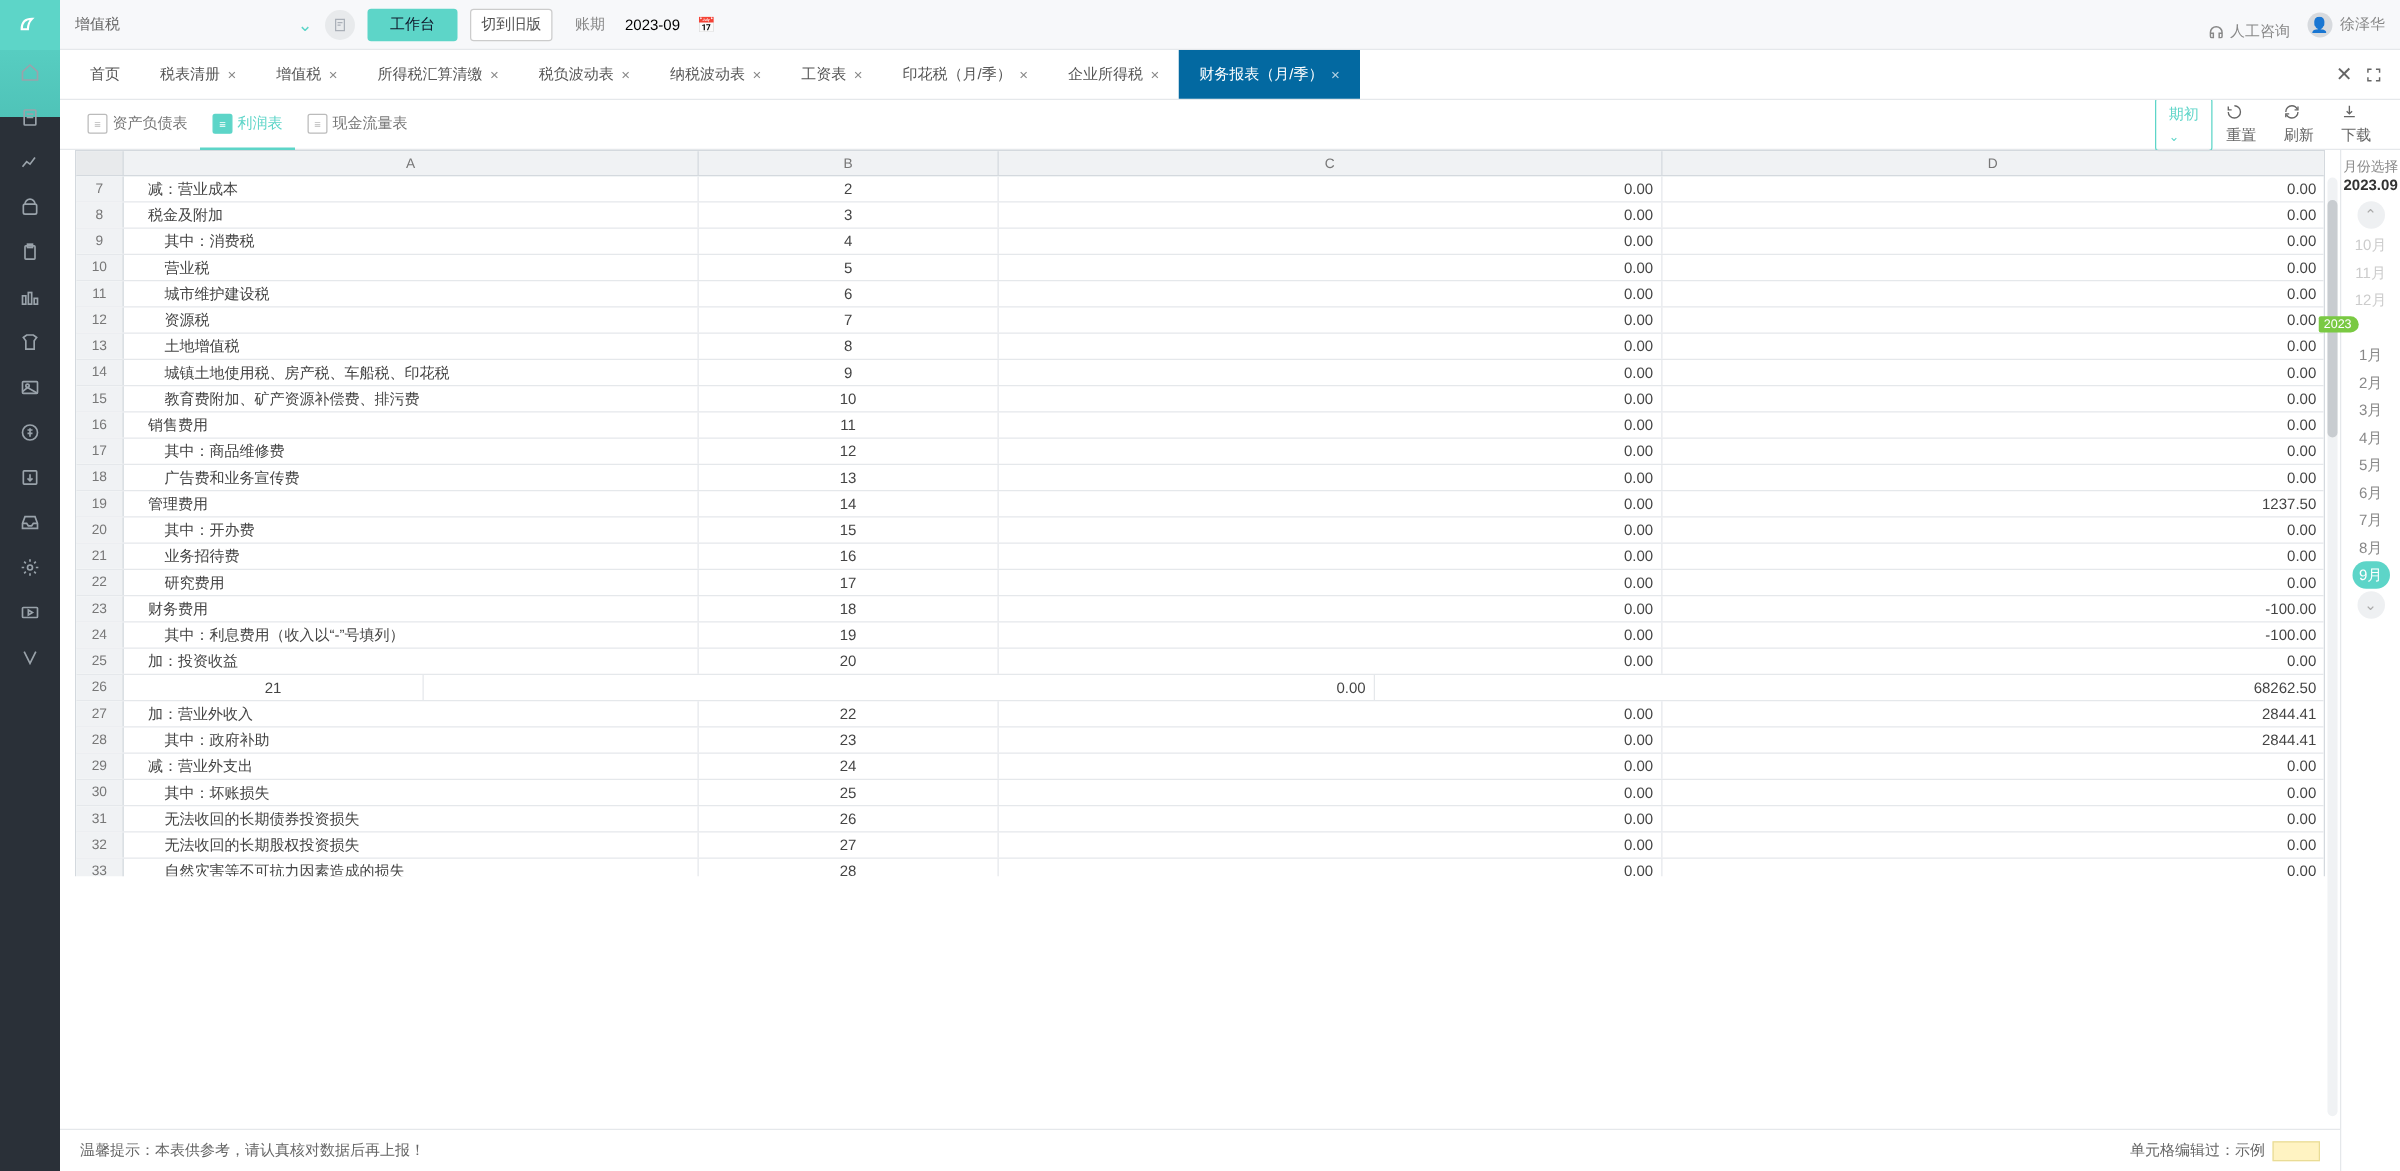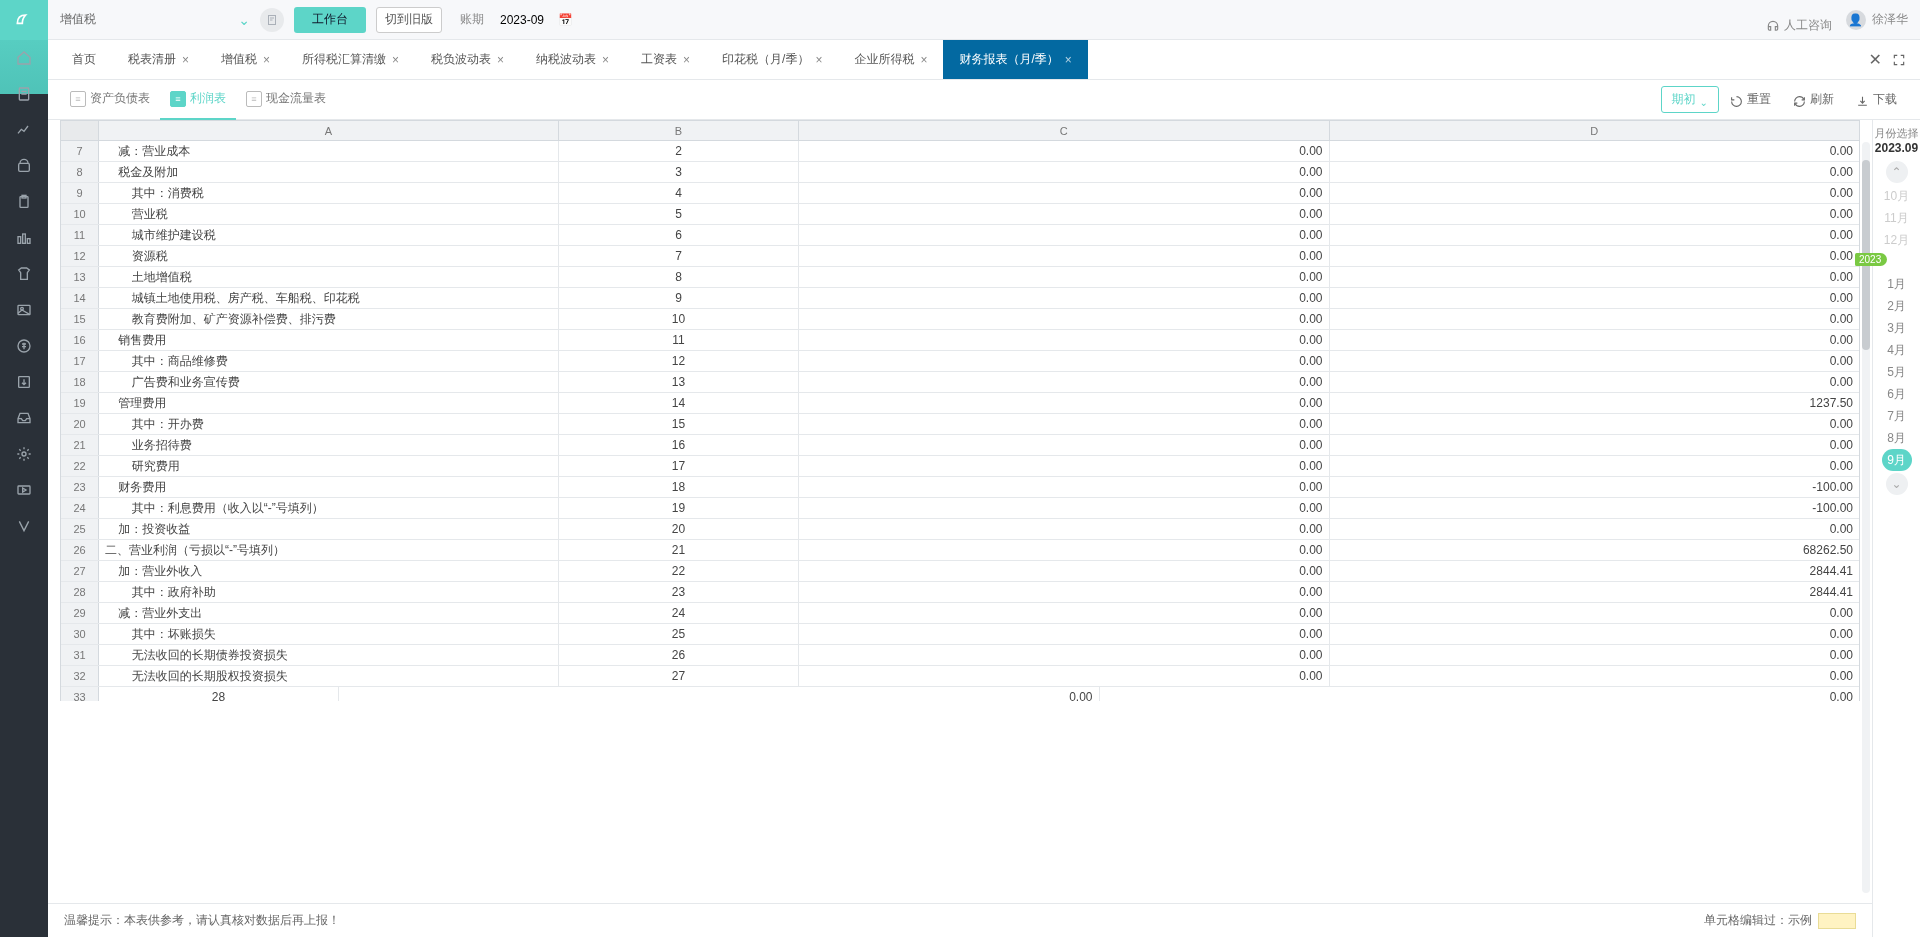--- a/index.html
+++ b/index.html
@@ -35,21 +35,21 @@
 .tab .close { color: inherit; opacity: 0.7; font-size: 12px;}
 .tabsrow .endbtns { margin-left: auto; display: flex; align-items: center; gap: 10px; padding: 0 6px; color: #666;}
 
 
 .subtabs { height: 40px; display: flex; align-items: center; padding: 0 12px; gap: 0; border-bottom: 1px solid #e5e8eb; background:#fff;}
 .subtab { display: flex; align-items: center; gap: 4px; padding: 0 10px; height: 40px; cursor: pointer; color: #777; border-bottom: 2px solid transparent;}
 .subtab .sico { width:16px; height:16px; border:1px solid #bbb; border-radius:2px; display:inline-flex; align-items:center; justify-content:center; font-size:9px; color:#bbb;}
 .subtab.active { color: #5dd5c8; border-bottom-color: #5dd5c8; }
 .subtab.active .sico { border-color:#5dd5c8; background:#5dd5c8; color:#fff;}
 .subtabs .spacer { flex: 1; }
-.toolbtn { display: flex; align-items: flex-end; gap: 4px; padding: 4px 10px; cursor: pointer; color: #666; border:1px solid transparent; border-radius:3px;}
+.toolbtn { display: flex; align-items: flex-start; gap: 4px; padding: 4px 10px; cursor: pointer; color: #666; border:1px solid transparent; border-radius:3px;flex-direction:column;}
 .toolbtn.bordered { border:1px solid #5dd5c8; color:#5dd5c8;}
 
 
 .sheetwrap { flex:1; display:flex; min-height:0; }
 .sheetmain { flex:1; display:flex; flex-direction:column; min-width:0; min-height:0; position:relative;}
 .gridarea { flex:1; overflow:hidden; position:relative; padding: 0 12px 0 12px;}
 .grid { border:1px solid #d4d9de; border-bottom:none; width:100%; }
 .colhead { display:flex; background:#f0f2f4; border-bottom:1px solid #d4d9de; height:20px;}
 .ch { border-right:1px solid #d4d9de; text-align:center; color:#777; font-size:11px; line-height:20px;}
 .ch.corner{ width:38px; background:#e8eaec;}
@@ -444,21 +444,20 @@
                 </div>
                 <div class="row">
                   <div class="rh">25</div>
                   <div class="cell a" style="white-space: pre;">    加：投资收益</div>
                   <div class="cell b">20</div>
                   <div class="cell c">0.00</div>
                   <div class="cell d">0.00</div>
                 </div>
                 <div class="row">
                   <div class="rh">26</div>
-                  <div class="cell a" style="white-space: pre;">二、营业利润（亏损以“-”号填列）</div>
                   <div class="cell b">21</div>
                   <div class="cell c">0.00</div>
                   <div class="cell d">68262.50</div>
                 </div>
                 <div class="row">
                   <div class="rh">27</div>
                   <div class="cell a" style="white-space: pre;">    加：营业外收入</div>
                   <div class="cell b">22</div>
                   <div class="cell c">0.00</div>
                   <div class="cell d">2844.41</div>
@@ -493,20 +492,21 @@
                 </div>
                 <div class="row">
                   <div class="rh">32</div>
                   <div class="cell a" style="white-space: pre;">        无法收回的长期股权投资损失</div>
                   <div class="cell b">27</div>
                   <div class="cell c">0.00</div>
                   <div class="cell d">0.00</div>
                 </div>
                 <div class="row">
                   <div class="rh">33</div>
+                  <div class="cell a" style="white-space: pre;">        自然灾害等不可抗力因素造成的损失</div>
                   <div class="cell b">28</div>
                   <div class="cell c">0.00</div>
                   <div class="cell d">0.00</div>
                 </div>
               </div>
           </div>
           <div class="vscroll">
               <div class="vthumb"></div>
             </div>
         </div>

